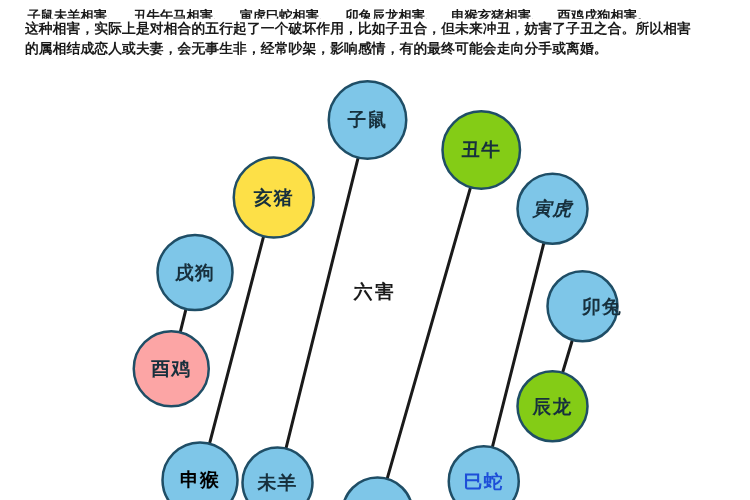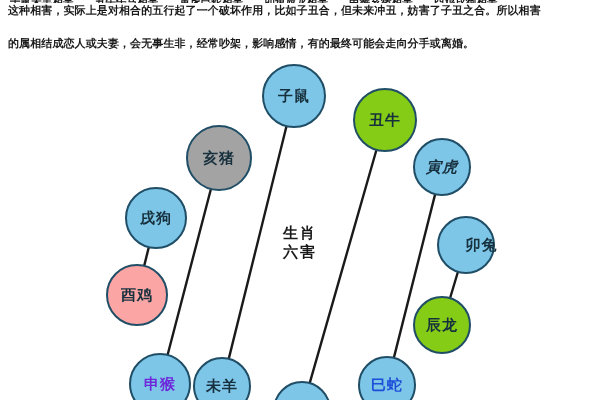--- a/index.html
+++ b/index.html
@@ -22,21 +22,21 @@
     background: #ffffff;
     overflow: hidden;
   }
 
   
   #article-text {
     position: absolute;
     left: 0;
     top: 0;
     width: 600px;
-    padding: 0;
+    padding: 12px;
     box-sizing: border-box;
     z-index: 5;
   }
   .para-line {
     font-size: 11px;
     line-height: 13.5px;
     color: #1a1a1a;
     font-weight: bold;
     white-space: nowrap;
     letter-spacing: 0.1px;
@@ -48,21 +48,21 @@
     margin-top: -5px;
     overflow: hidden;
     font-size: 10.5px;
     letter-spacing: 0.1px;
   }
   .para-line.l2 {
     margin-top: 1px;
     padding-left: 8px;
   }
   .para-line.l3 {
-    margin-top: 19px;
+    margin-top: 2px;
     padding-left: 8px;
   }
   .para-line.clipped {
     padding-left: 10px;
   }
 
   
   #zodiac-diagram {
     position: absolute;
     left: 0;
@@ -148,31 +148,30 @@
           <span class="node-label" style="color: rgb(23, 48, 61);">辰龙</span>
         </div>
         <div class="node" style="left: 358px; top: 308px; width: 58px; height: 58px; background: rgb(126, 198, 232); border-color: rgb(31, 78, 102);">
           <span class="node-label" style="color: #1d4ed8;">巳蛇</span>
         </div>
         <div class="node" style="left: 273px; top: 333px; width: 58px; height: 58px; background: rgb(126, 198, 232); border-color: rgb(31, 78, 102);"></div>
         <div class="node" style="left: 193px; top: 309px; width: 58px; height: 58px; background: rgb(126, 198, 232); border-color: rgb(31, 78, 102);">
           <span class="node-label" style="color: rgb(23, 48, 61);">未羊</span>
         </div>
         <div class="node" style="left: 129px; top: 305px; width: 62px; height: 62px; background: rgb(126, 198, 232); border-color: rgb(31, 78, 102);">
-          <span class="node-label" style="color: #6d28d9;">申猴</span>
+          <span class="node-label" style="color: #000000;">申猴</span>
         </div>
         <div class="node" style="left: 106px; top: 216px; width: 62px; height: 62px; background: #fca5a5; border-color: rgb(31, 78, 102);">
           <span class="node-label" style="color: rgb(23, 48, 61);">酉鸡</span>
         </div>
         <div class="node" style="left: 125px; top: 139px; width: 62px; height: 62px; background: rgb(126, 198, 232); border-color: rgb(31, 78, 102);">
           <span class="node-label" style="color: rgb(23, 48, 61);">戌狗</span>
         </div>
-        <div class="node" style="left: 186px; top: 77px; width: 66px; height: 66px; background: #a3a3a3; border-color: rgb(31, 78, 102);">
+        <div class="node" style="left: 186px; top: 77px; width: 66px; height: 66px; background: #fde047; border-color: rgb(31, 78, 102);">
           <span class="node-label" style="color: rgb(23, 48, 61);">亥猪</span>
         </div>
       </div>
     <div id="center-label" style="left: 240px; top: 176px; width: 120px;">
-        <div>生肖</div>
         <div>六害</div>
       </div>
   </div>
 
 </div>
 
 </body></html>

